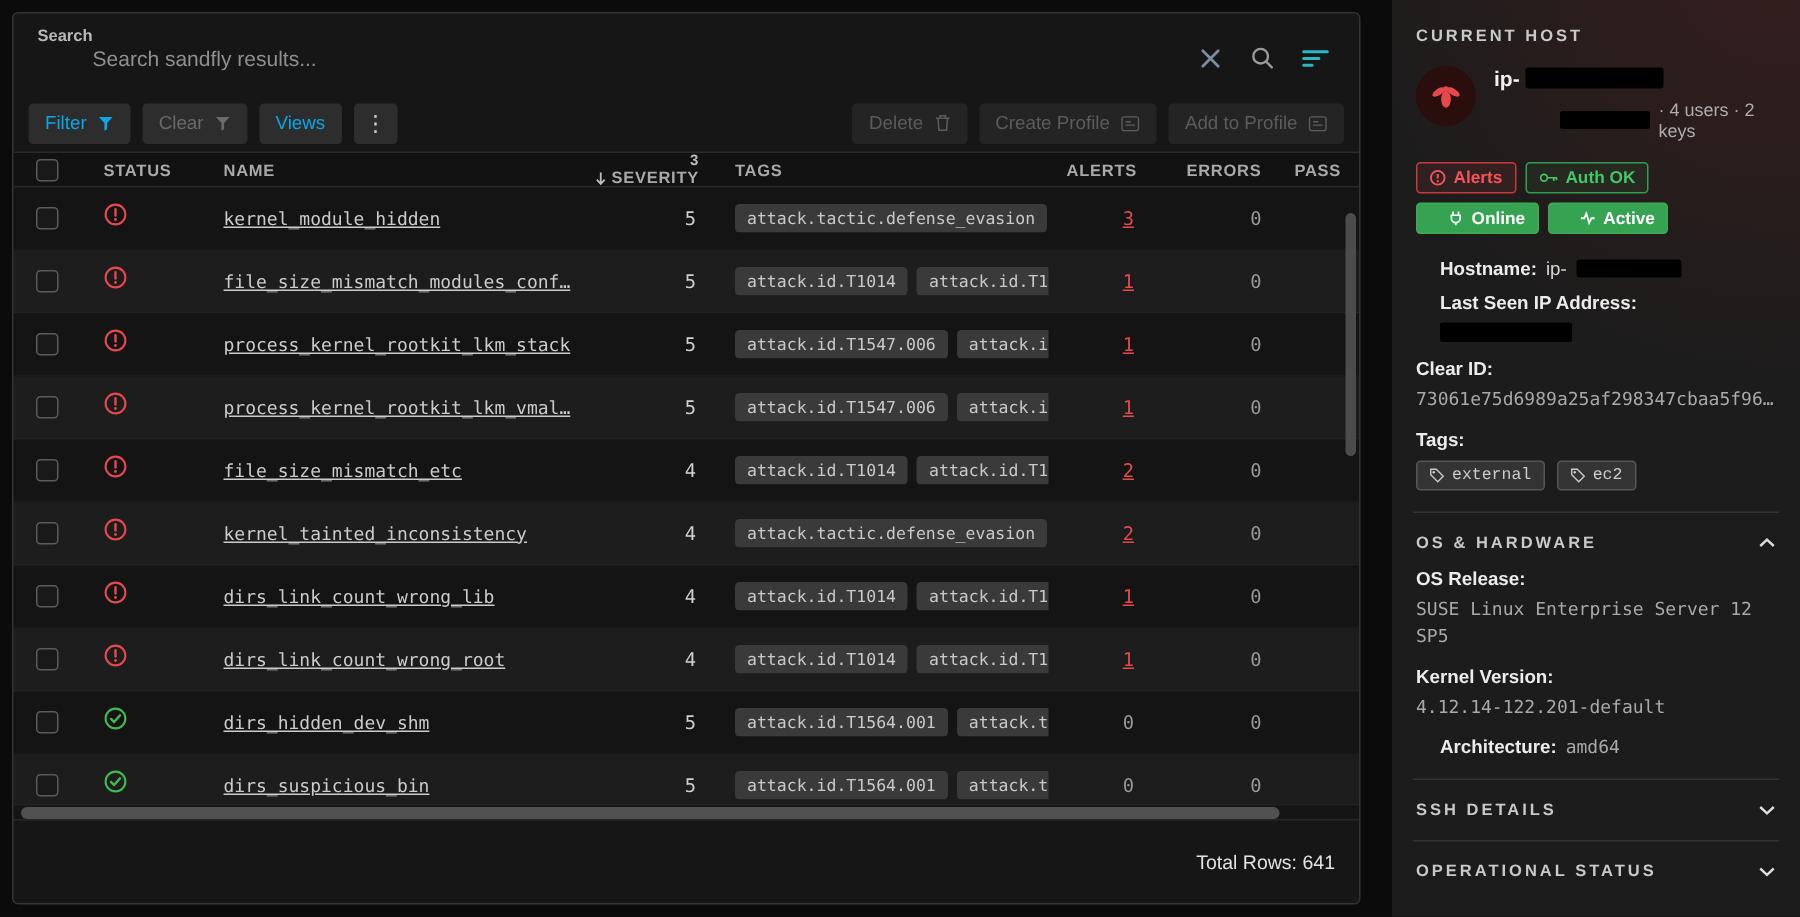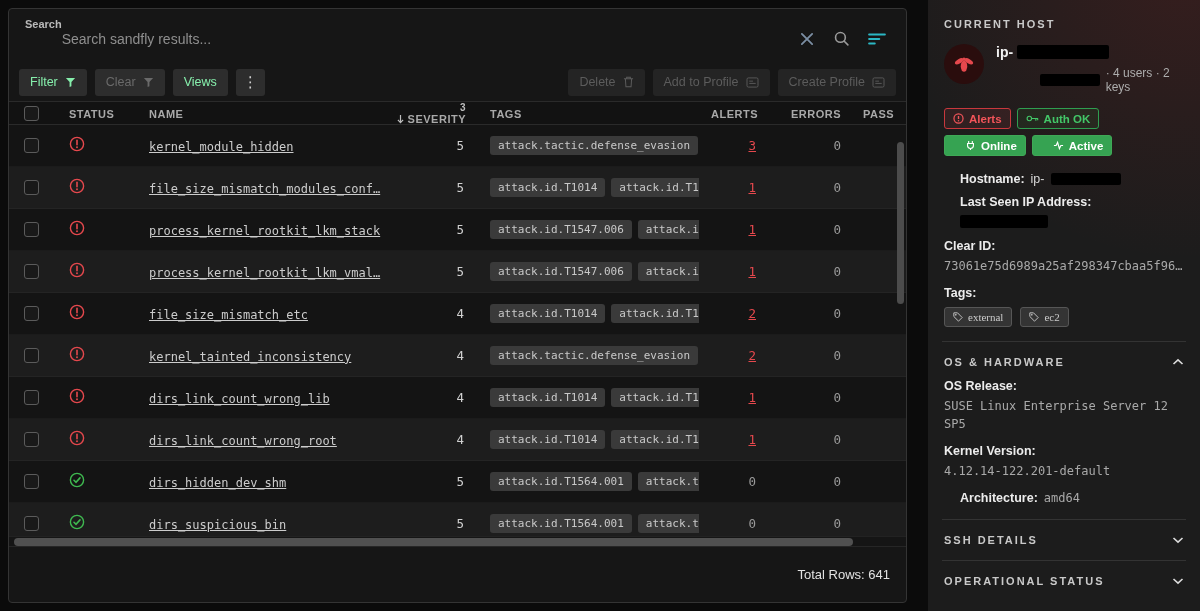--- a/index.html
+++ b/index.html
@@ -16,21 +16,21 @@
   .search-label { font-size:11px; font-weight:700; color:#b9b9b9; margin-bottom:3px; }
   .search-input { background:transparent; border:none; outline:none; color:#dddddd;
     font-size:14px; width:100%; font-family:"Liberation Sans",sans-serif; }
   .search-input::placeholder { color:#8f8f8f; }
   .search-icons { display:flex; align-items:center; gap:18px; padding-right:6px; }
   .icon-x { color:#7b8ea3; } .icon-search { color:#9a9a9a; } .icon-listfilter { color:#2bb7c4; }
   .search-icons span { display:inline-flex; cursor:pointer; }
 
   .toolbar-row { height:38px; display:flex; align-items:center; gap:8px; padding:0 10px; }
   .btn { height:27px; display:inline-flex; align-items:center; gap:7px; padding:0 11px;
-    background:#2d2d2d; border:none; border-radius:3px; color:#86efac; font-size:12.5px;
+    background:#2d2d2d; border:none; border-radius:3px; color:#0ea5e9; font-size:12.5px;
     font-family:"Liberation Sans",sans-serif; cursor:pointer; }
   .btn svg { flex:none; }
   .btn.dim { color:#6a6a6a; }
   .btn.disabled { background:#242424; color:#5c5c5c; cursor:default; }
   .btn.kebab { padding:0 7px; font-size:15px; color:#cfcfcf; }
   .toolbar-spacer { flex:1; }
 
   
   .grid-cols { display:grid; grid-template-columns:44px 80px 250px 85px 231px 65px 85px 59px; }
   .thead { height:24px; align-items:center; background:#121212;
@@ -108,21 +108,21 @@
 
   .fields { margin-top:16px; }
   .field-row { margin:9px 16px; font-size:12.5px; display:flex; align-items:center; gap:6px; flex-wrap:wrap; }
   .field-label { font-weight:700; color:#ececec; }
   .field-val-mono { font-family:"DejaVu Sans Mono",monospace; font-size:12px; color:#a9a9a9; }
   .field-block { margin:11px 0; font-size:12.5px; }
   .field-block .field-val-mono { display:block; margin-top:4px; line-height:1.5; }
   .side-tags { display:flex; gap:8px; margin-top:7px; }
   .side-tag-chip { display:inline-flex; align-items:center; gap:5px; background:#343434;
     border:1px solid #565656; border-radius:3px; padding:3px 8px;
-    font-family:Liberation Serif, serif; font-size:11px; color:#cccccc; cursor:pointer; }
+    font-family:Liberation Mono, monospace; font-size:11px; color:#cccccc; cursor:pointer; }
 
   .divider { height:1px; background:#333333; margin:14px -2px; }
   .section-head { display:flex; align-items:center; justify-content:space-between; cursor:pointer; }
   .section-head .side-title { margin-bottom:0; }
   .chev { color:#dcdcdc; display:inline-flex; }
 </style>
 </head>
 <body>
 
 <div class="main-panel">
@@ -170,28 +170,28 @@
     </button>
     <button class="btn kebab">⋮</button>
     <div class="toolbar-spacer"></div>
     <button class="btn disabled">
       <span>Delete</span>
       <svg width="11" height="12" viewBox="0 0 12 13">
           <path d="M1 3h10M4 3V1.3h4V3M2.6 3l.6 8.8h5.6L9.4 3" stroke="currentColor" stroke-width="1.1" fill="none"></path>
         </svg>
     </button>
     <button class="btn disabled">
-      <span>Add to Profile</span>
+      <span>Create Profile</span>
       <svg width="13" height="11" viewBox="0 0 14 12">
           <rect x="1" y="1" width="12" height="10" rx="1.5" fill="none" stroke="currentColor"></rect>
           <path d="M3.5 4.5h4M3.5 7h7" stroke="currentColor"></path>
         </svg>
     </button>
     <button class="btn disabled">
-      <span>Create Profile</span>
+      <span>Add to Profile</span>
       <svg width="13" height="11" viewBox="0 0 14 12">
           <rect x="1" y="1" width="12" height="10" rx="1.5" fill="none" stroke="currentColor"></rect>
           <path d="M3.5 4.5h4M3.5 7h7" stroke="currentColor"></path>
         </svg>
     </button>
   </div>
 
   <div class="thead grid-cols">
     <div class="th th-check">
         <span class="checkbox"></span>

